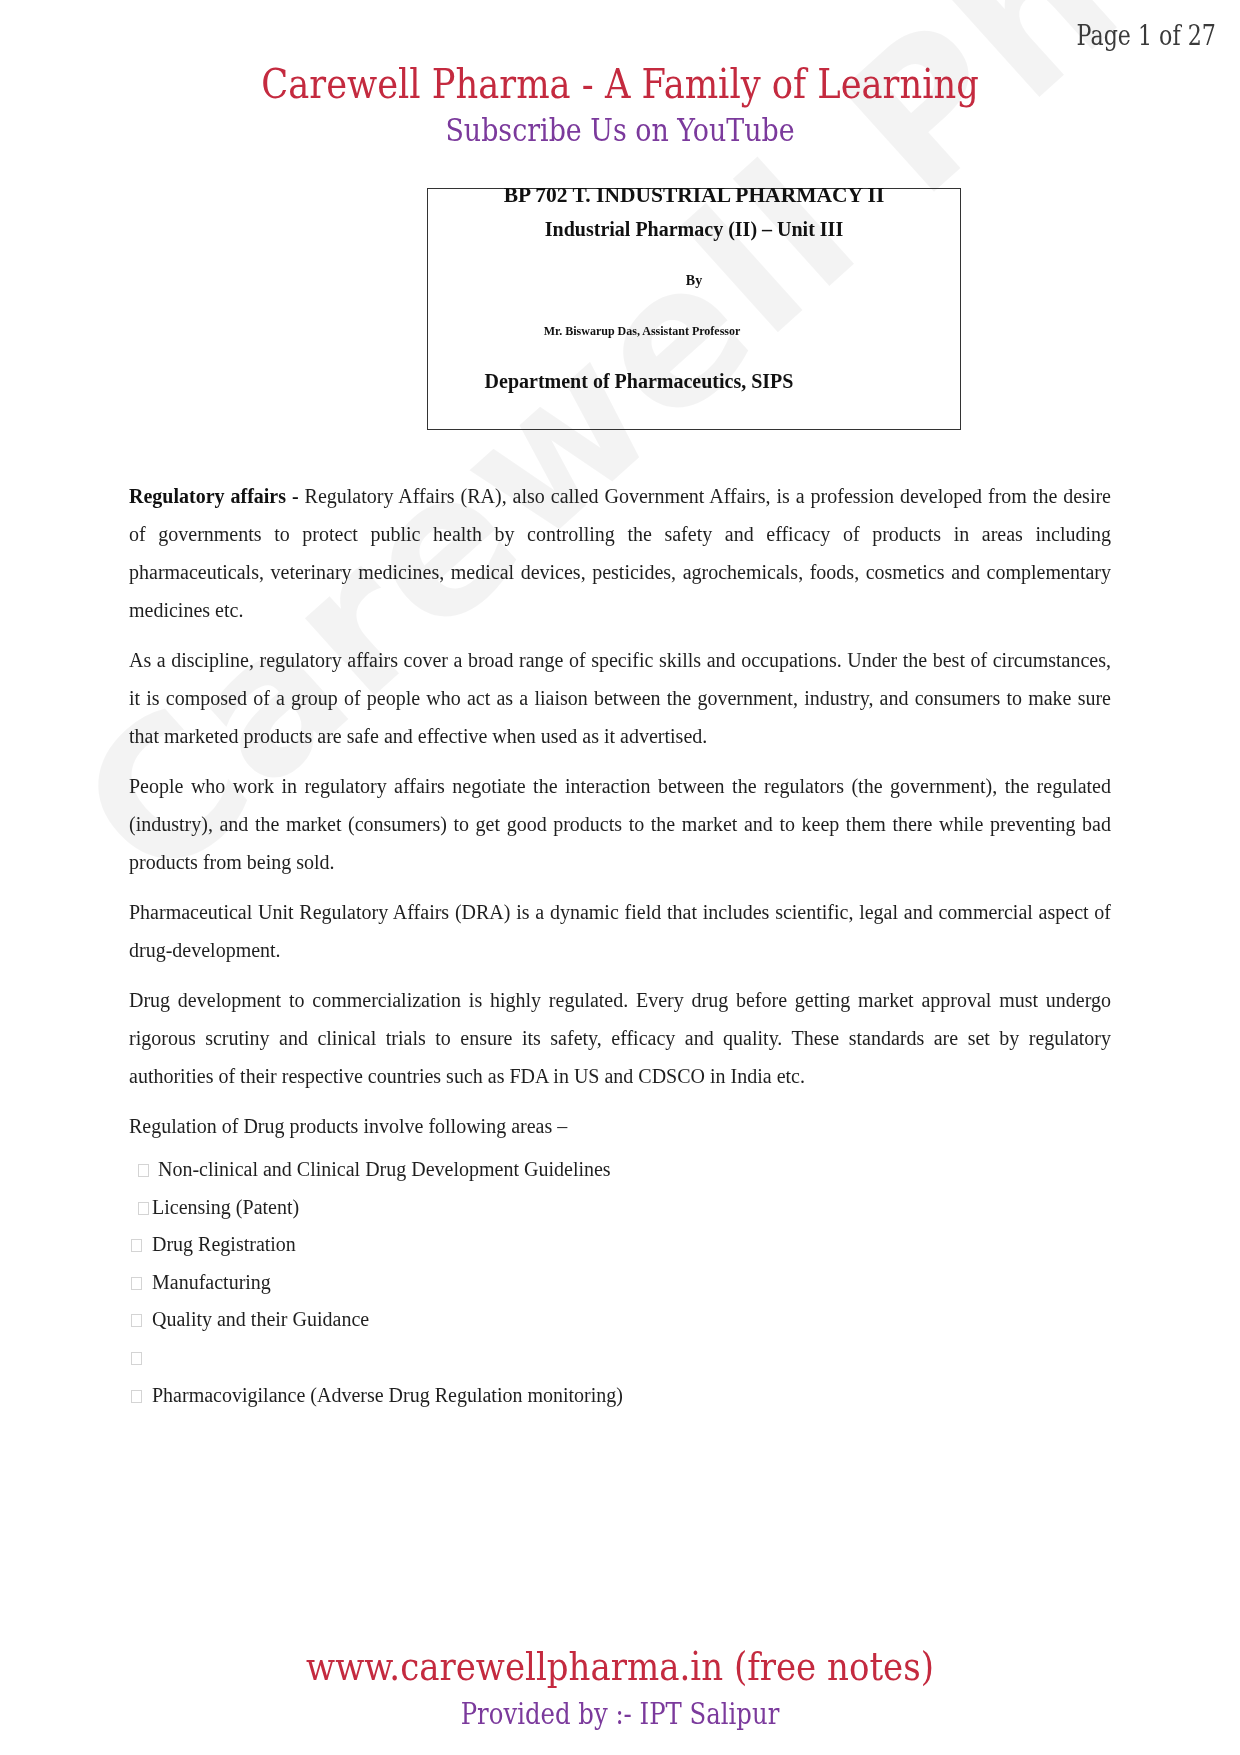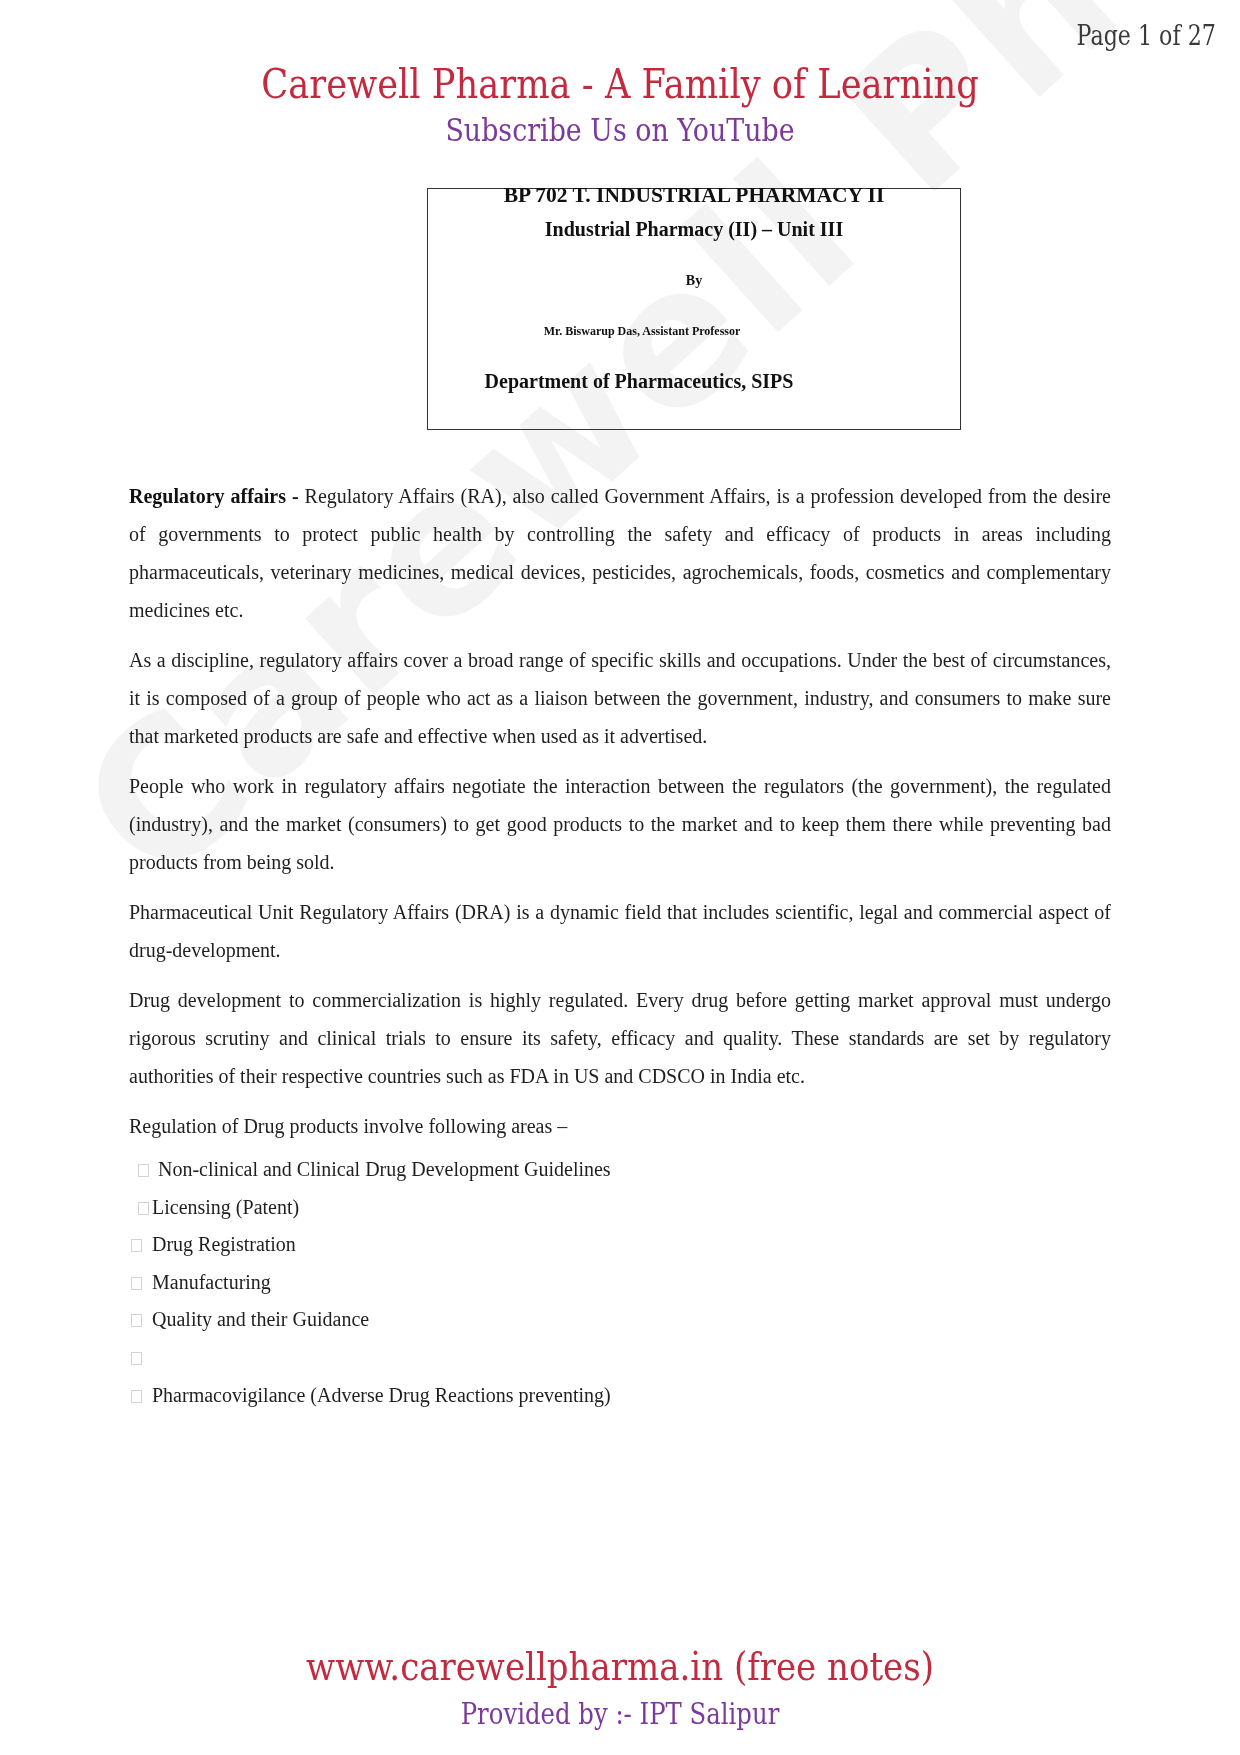--- a/index.html
+++ b/index.html
@@ -88,18 +88,18 @@
   <p>Pharmaceutical Unit Regulatory Affairs (DRA) is a dynamic field that includes scientific, legal and commercial aspect of drug-development.</p>
   <p>Drug development to commercialization is highly regulated. Every drug before getting market approval must undergo rigorous scrutiny and clinical trials to ensure its safety, efficacy and quality. These standards are set by regulatory authorities of their respective countries such as FDA in US and CDSCO in India etc.</p>
   <p style="margin-bottom:6px;">Regulation of Drug products involve following areas –</p>
   <ul class="list">
     <li class="indent1"><span class="box"></span><span>Non-clinical and Clinical Drug Development Guidelines</span></li>
     <li class="indent2"><span class="box"></span><span>Licensing (Patent)</span></li>
     <li><span class="box"></span><span>Drug Registration</span></li>
     <li><span class="box"></span><span>Manufacturing</span></li>
     <li><span class="box"></span><span>Quality and their Guidance</span></li>
     <li><span class="box"></span></li>
-    <li><span class="box"></span><span>Pharmacovigilance (Adverse Drug Reactions preventing)</span></li>
+    <li><span class="box"></span><span>Pharmacovigilance (Adverse Drug Regulation monitoring)</span></li>
   </ul>
 </div>
 
 <div class="footer-url">www.carewellpharma.in (free notes)</div>
 <div class="footer-provided">Provided by :- IPT Salipur</div>
 
 </body></html>

